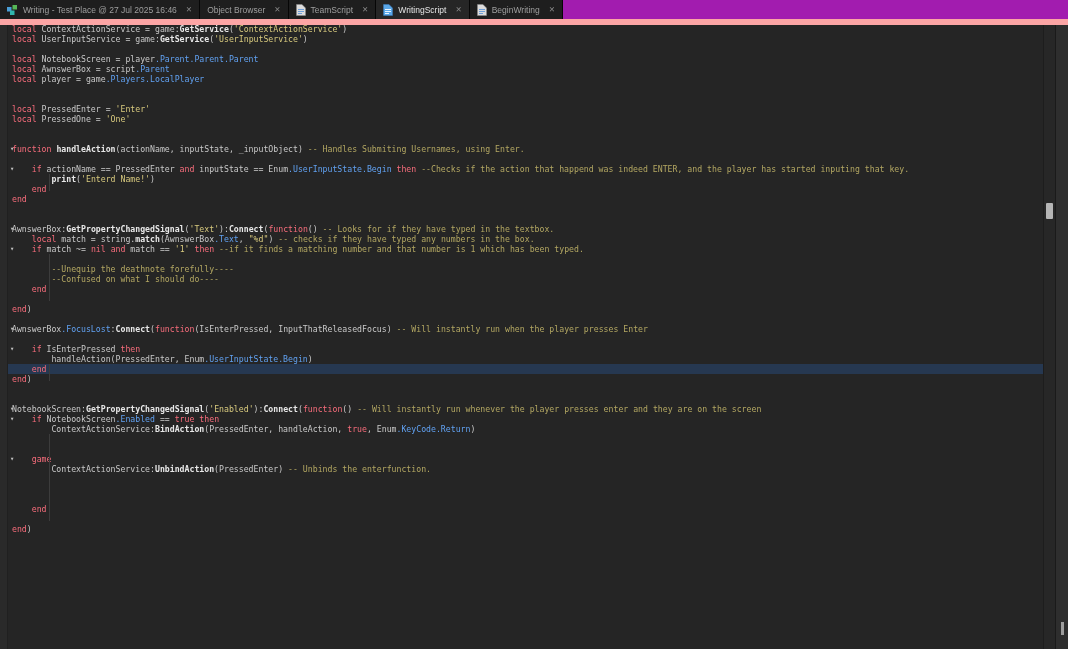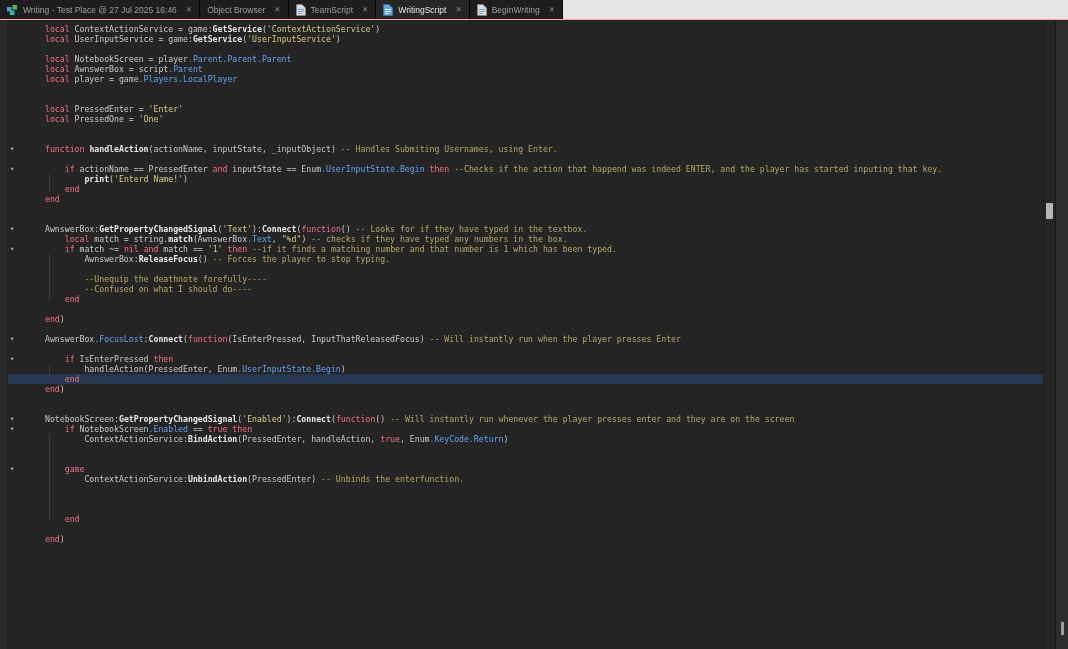--- a/index.html
+++ b/index.html
@@ -1,28 +1,28 @@
 <!DOCTYPE html>
 <html style="--background: #252525; --text: #c9c9c9; --keyword: #f86d7c; --string: #d8ca7e; --comment: #b3a762; --property: #61a1f1; --method: #e8e8e8; --current_line_highlight: #263851;"><head>
 <meta charset="utf-8">
 <style>
   html,body{margin:0;padding:0;background:#252525;overflow:hidden;}
   .app{position:relative;width:1068px;height:649px;background:var(--background,#252525);font-family:"Liberation Sans",sans-serif;}
 
   
-  .tabbar{position:absolute;top:0;left:0;right:0;height:19px;background:#e5e5e5;display:flex;border-bottom:1px solid #fca5a5;z-index:5;}
+  .tabbar{position:absolute;top:0;left:0;right:0;height:19px;background:#a21caf;display:flex;border-bottom:6px solid #fca5a5;z-index:5;}
   .tab{display:flex;align-items:center;gap:5px;padding:0 7px;background:#1e1e1e;border-right:1px solid #060606;color:#9f9f9f;font-size:8.5px;white-space:nowrap;cursor:pointer;}
   .tab.active{background:#262626;color:#e4e4e4;}
   .tab .close{font-size:7.5px;color:#8a8a8a;margin-left:4px;line-height:1;}
   .tab .ticon{display:flex;align-items:center;}
 
   
   .editor{position:absolute;top:19px;left:0;right:24px;bottom:0;background:var(--background,#252525);overflow:hidden;}
   .code{position:absolute;top:5px;left:0;right:0;}
-  .code-line{height:10px;line-height:10px;white-space:pre;font-family:"DejaVu Sans Mono",monospace;font-size:8.2px;color:var(--text,#c9c9c9);padding-left:45px;position:relative;}
+  .code-line{height:10px;line-height:10px;white-space:pre;font-family:"DejaVu Sans Mono",monospace;font-size:8.2px;color:var(--text,#c9c9c9);padding-left:12px;position:relative;}
   .code-line.current{background:var(--current_line_highlight,#263851);}
   .fold{position:absolute;left:10px;top:0;width:14px;font-size:7px;color:#c0c0c0;line-height:10px;cursor:pointer;}
   .tok-k{color:var(--keyword,#f86d7c);}
   .tok-s{color:var(--string,#d8ca7e);}
   .tok-c{color:var(--comment,#b3a762);}
   .tok-p{color:var(--property,#61a1f1);}
   .tok-m{color:var(--method,#e8e8e8);font-weight:bold;}
   .tok-t{color:var(--text,#c9c9c9);}
   .guide{position:absolute;width:1px;background:#3c3c3c;}
   .left-strip{position:absolute;top:0;left:0;bottom:0;width:7px;background:#2a2a2a;border-right:1px solid #202020;}
@@ -109,21 +109,20 @@
         <div class="code-line"></div>
         <div class="code-line"><span class="fold">▾</span><span class="tok-t">    </span><span class="tok-k">if </span><span class="tok-t">actionName == PressedEnter </span><span class="tok-k">and </span><span class="tok-t">inputState == Enum</span><span class="tok-p">.UserInputState.Begin</span><span class="tok-k"> then </span><span class="tok-c">--Checks if the action that happend was indeed ENTER, and the player has started inputing that key.</span></div>
         <div class="code-line"><span class="tok-t">        </span><span class="tok-m">print</span><span class="tok-t">(</span><span class="tok-s">'Enterd Name!'</span><span class="tok-t">)</span></div>
         <div class="code-line"><span class="tok-t">    </span><span class="tok-k">end</span></div>
         <div class="code-line"><span class="tok-k">end</span></div>
         <div class="code-line"></div>
         <div class="code-line"></div>
         <div class="code-line"><span class="fold">▾</span><span class="tok-t">AwnswerBox:</span><span class="tok-m">GetPropertyChangedSignal</span><span class="tok-t">(</span><span class="tok-s">'Text'</span><span class="tok-t">):</span><span class="tok-m">Connect</span><span class="tok-t">(</span><span class="tok-k">function</span><span class="tok-t">() </span><span class="tok-c">-- Looks for if they have typed in the textbox.</span></div>
         <div class="code-line"><span class="tok-t">    </span><span class="tok-k">local </span><span class="tok-t">match = string.</span><span class="tok-m">match</span><span class="tok-t">(AwnswerBox</span><span class="tok-p">.Text</span><span class="tok-t">, </span><span class="tok-s">"%d"</span><span class="tok-t">) </span><span class="tok-c">-- checks if they have typed any numbers in the box.</span></div>
         <div class="code-line"><span class="fold">▾</span><span class="tok-t">    </span><span class="tok-k">if </span><span class="tok-t">match ~= </span><span class="tok-k">nil</span><span class="tok-t"> </span><span class="tok-k">and</span><span class="tok-t"> match == </span><span class="tok-s">'1'</span><span class="tok-t"> </span><span class="tok-k">then </span><span class="tok-c">--if it finds a matching number and that number is 1 which has been typed.</span></div>
-        <div class="code-line"><span class="tok-t">        AwnswerBox:</span><span class="tok-m">ReleaseFocus</span><span class="tok-t">() </span><span class="tok-c">-- Forces the player to stop typing.</span></div>
         <div class="code-line"></div>
         <div class="code-line"><span class="tok-t">        </span><span class="tok-c">--Unequip the deathnote forefully----</span></div>
         <div class="code-line"><span class="tok-t">        </span><span class="tok-c">--Confused on what I should do----</span></div>
         <div class="code-line"><span class="tok-t">    </span><span class="tok-k">end</span></div>
         <div class="code-line"></div>
         <div class="code-line"><span class="tok-k">end</span><span class="tok-t">)</span></div>
         <div class="code-line"></div>
         <div class="code-line"><span class="fold">▾</span><span class="tok-t">AwnswerBox</span><span class="tok-p">.FocusLost</span><span class="tok-t">:</span><span class="tok-m">Connect</span><span class="tok-t">(</span><span class="tok-k">function</span><span class="tok-t">(IsEnterPressed, InputThatReleasedFocus) </span><span class="tok-c">-- Will instantly run when the player presses Enter</span></div>
         <div class="code-line"></div>
         <div class="code-line"><span class="fold">▾</span><span class="tok-t">    </span><span class="tok-k">if </span><span class="tok-t">IsEnterPressed </span><span class="tok-k">then</span></div>

